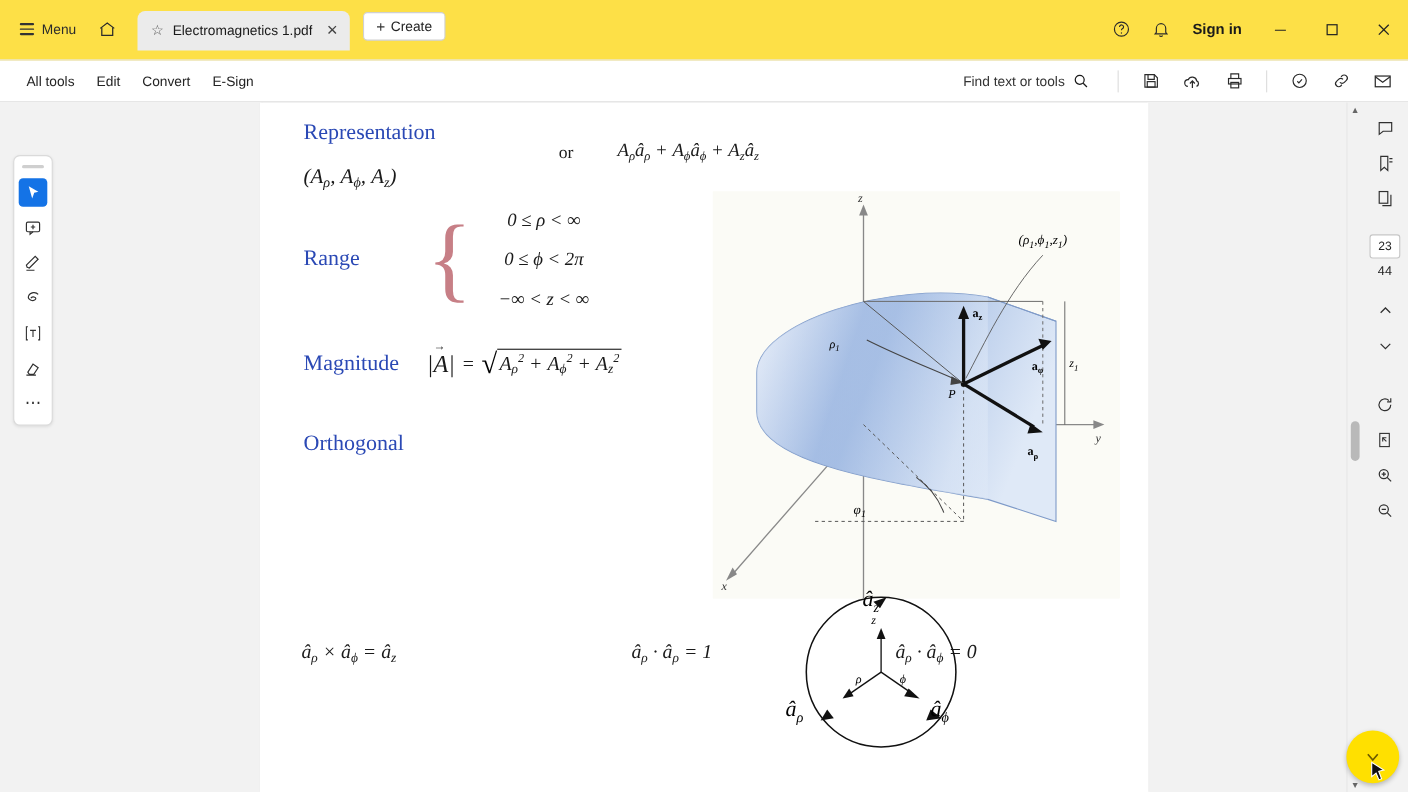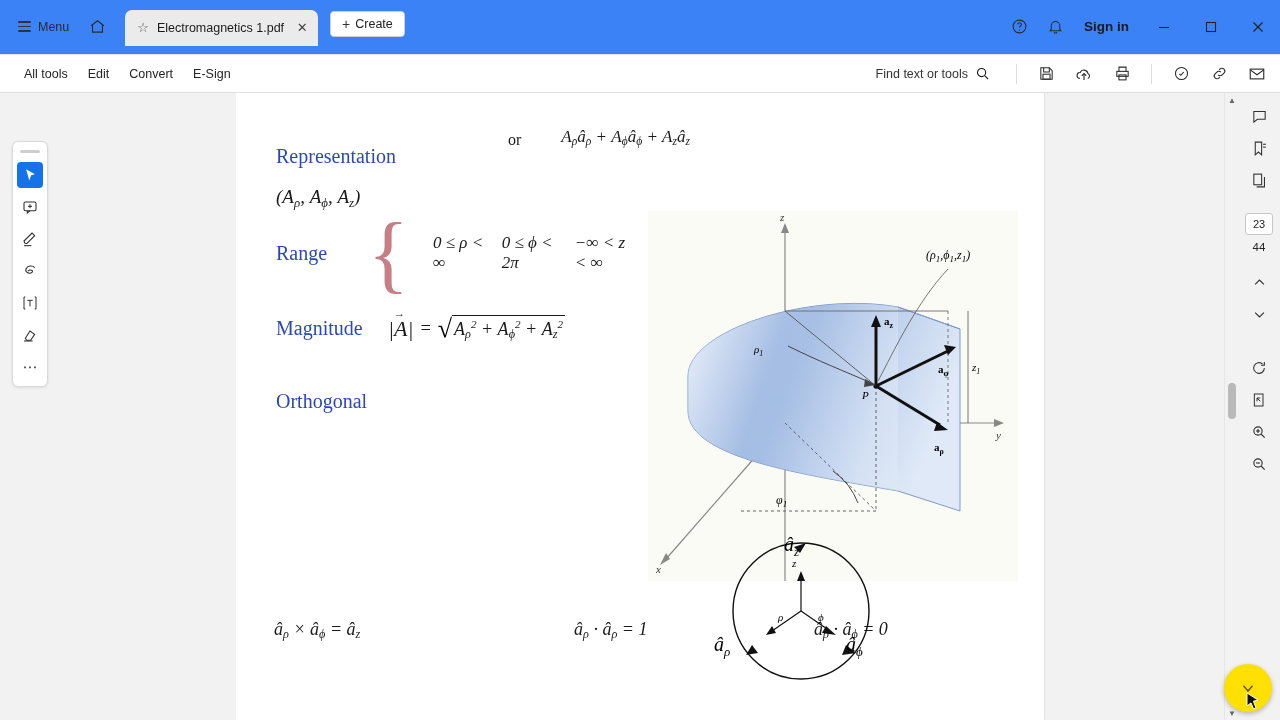--- a/index.html
+++ b/index.html
@@ -13,21 +13,21 @@
   #app {
     width: 1280px; height: 720px;
     position: relative;
     display: flex; flex-direction: column;
     background: #f2f2f2;
   }
 
   
   .titlebar {
     height: 55px;
-    background: #3b82f6;
+    background: #fde047;
     display: flex;
     align-items: flex-end;
     position: relative;
     flex: 0 0 auto;
     border-bottom: 1px solid #e8e8e8;
   }
   .tb-left {
     display: flex; align-items: center;
     height: 55px;
     padding-left: 8px;
@@ -208,36 +208,36 @@
   }
   .blue-h {
     color: #2b49b5;
     font-size: 20px;
     font-family: "Liberation Serif", serif;
   }
   .math { font-family: "Liberation Serif", serif; font-style: italic; color: #1a1a1a; }
   .sub { font-size: .68em; vertical-align: -0.28em; font-style: italic; }
 
   .row-rep { display: flex; align-items: flex-start; margin: 0 0 0 14px; }
-  .rep-label { width: 170px; margin-top: 36px; }
+  .rep-label { width: 170px; }
   .rep-vec { font-size: 19px; margin-top: 18px; }
   .or-word { font-family: "Liberation Serif", serif; font-size: 16px; color:#1a1a1a; margin: 22px 0 0 62px; }
   .rep-alt { font-size: 17px; margin: 18px 0 0 40px; }
 
   .mid { display: flex; }
   .mid-left { width: 420px; padding-left: 14px; }
   .range-row { display: flex; align-items: center; margin-top: 16px; }
   .range-lab { width: 112px; }
   .brace {
     font-family: "Liberation Serif", serif;
     font-size: 86px; color: #c77f86;
     line-height: 0.62; margin-right: 6px;
     font-weight: 300;
   }
-  .range-eqs { display: flex; gap: 16px; font-size: 17px; padding-left: 18px;}
+  .range-eqs { display: flex; flex-direction: column; gap: 16px; font-size: 17px; padding-left: 18px; text-align: center;}
   .mag-row { display: flex; align-items: center; margin-top: 34px; }
   .mag-lab { width: 112px; }
   .sqrt-wrap { display: flex; align-items: center; font-size: 18px; }
   .radic { font-size: 26px; font-family: "Liberation Serif", serif; }
   .under-bar { border-top: 1.3px solid #1a1a1a; padding: 2px 2px 0 2px; }
   .ortho-lab { margin-top: 46px; }
 
   .circle-diagram { position: absolute; left: 470px; top: 440px; width: 190px; height: 150px; }
   .mid-right {
     width: 370px;

